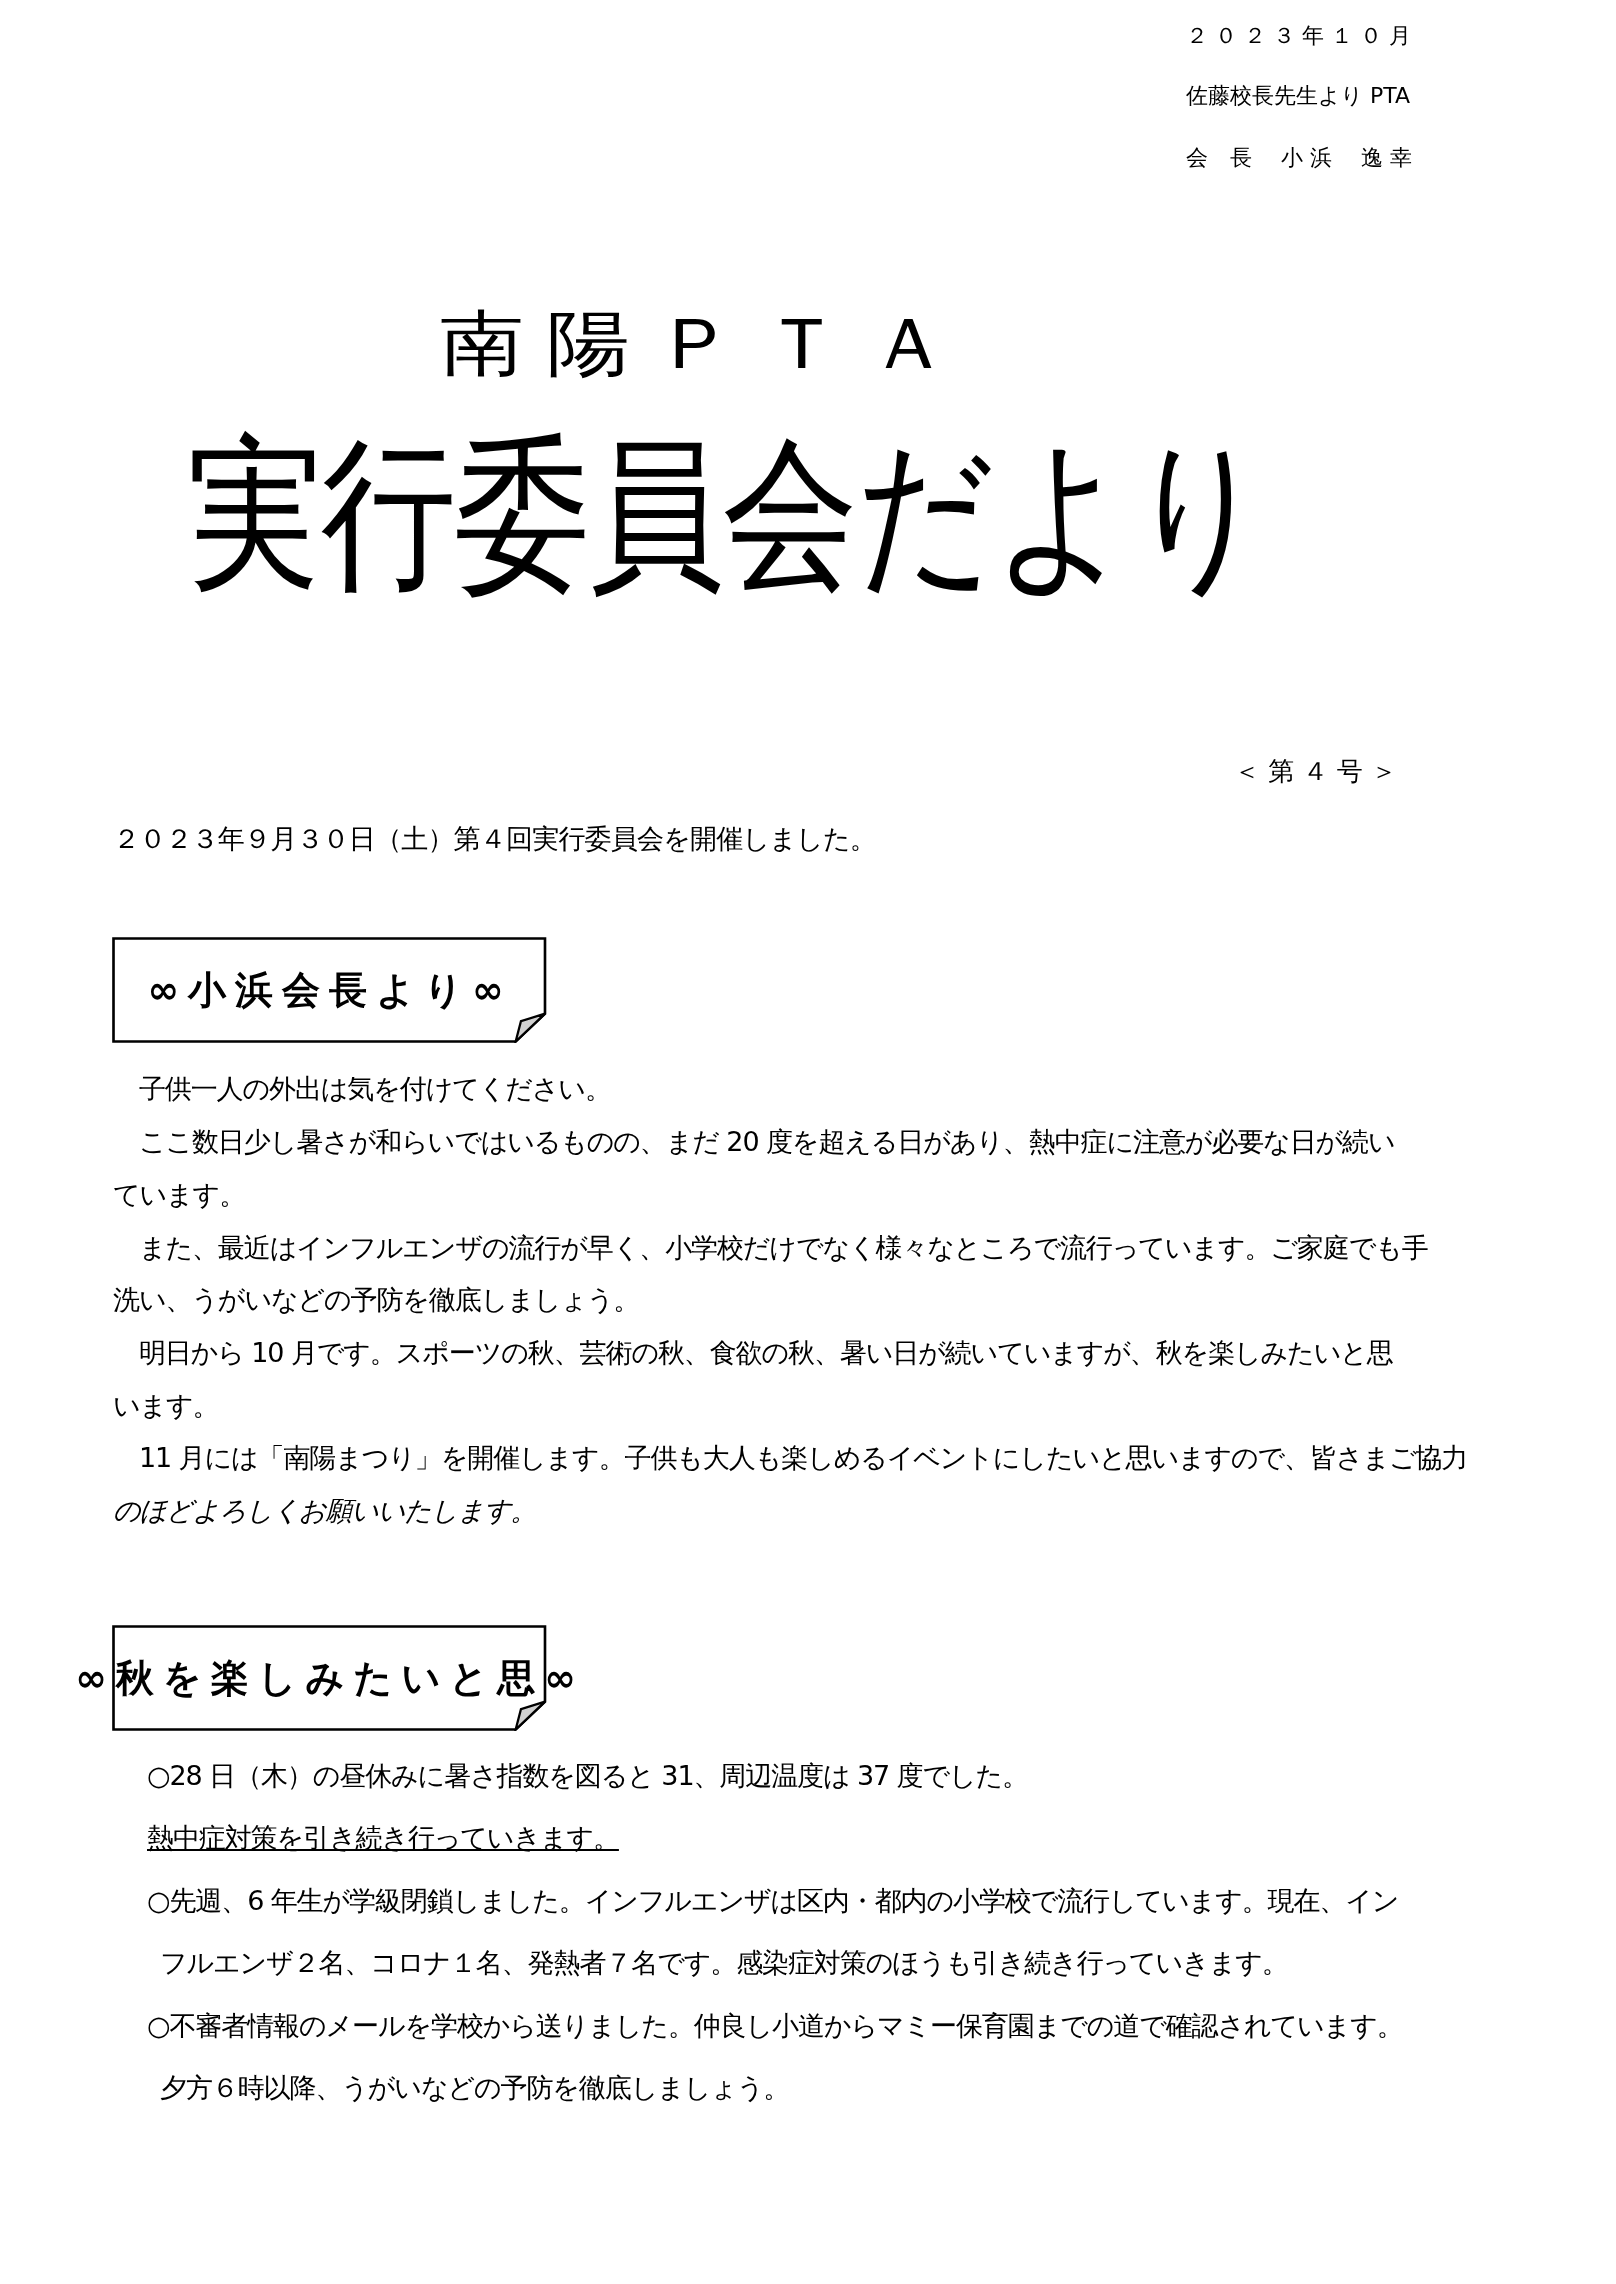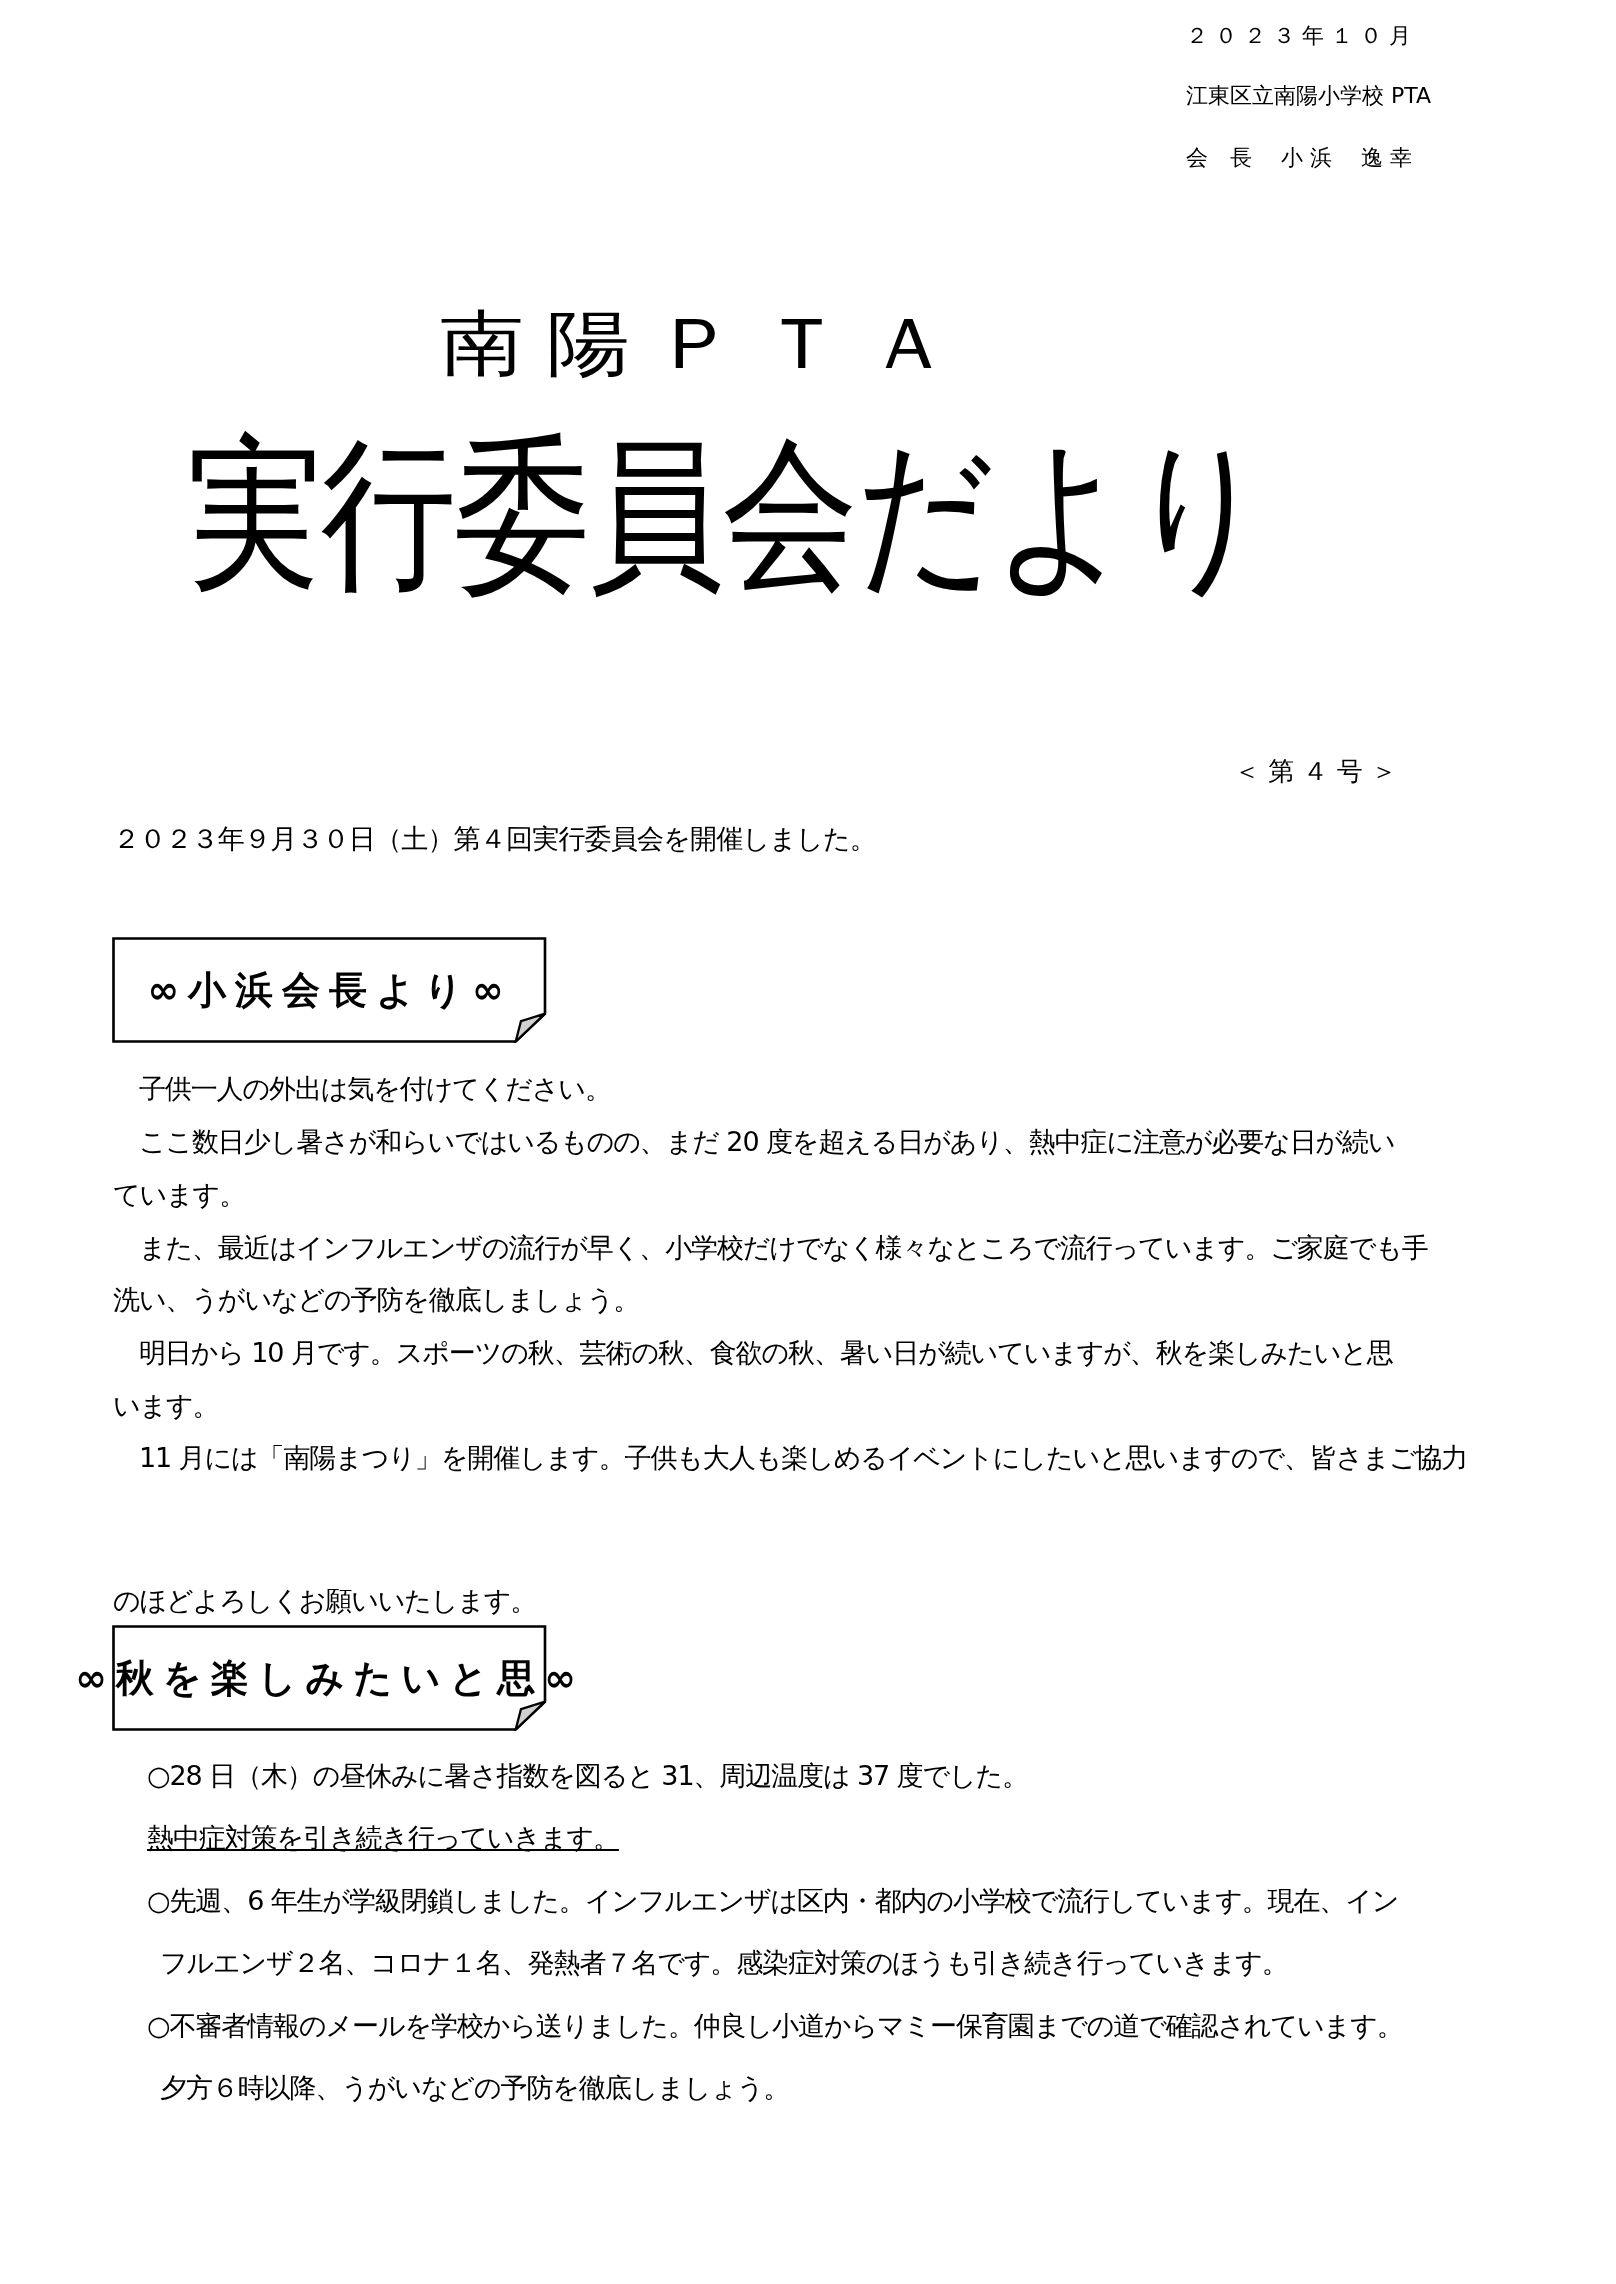--- a/index.html
+++ b/index.html
@@ -102,21 +102,21 @@
       line-height: 33px;
       letter-spacing: -1.1px;
       white-space: pre;
     }
   </style>
 </head>
 <body>
 
 <div>
   <div class="hdr-line" style="top:21px;">２ ０ ２ ３ 年 １ ０ 月</div>
-  <div class="hdr-line" style="top:81px;">江東区立南陽小学校 PTA</div>
+  <div class="hdr-line" style="top:81px;">佐藤校長先生より PTA</div>
   <div class="hdr-line" style="top:143px;">会　長　 小 浜　 逸 幸</div>
 </div>
 
 <div class="title-sub">南陽ＰＴＡ</div>
 <div class="title-main">実行委員会だより</div>
 
 <div class="issue">＜ 第 ４ 号 ＞</div>
 
 <div class="intro">２０２３年９月３０日（土）第４回実行委員会を開催しました。</div>
 
@@ -130,21 +130,21 @@
 
 <div>
   <div class="para" style="left:113px; top:1072px;">　子供一人の外出は気を付けてください。</div>
   <div class="para" style="left:113px; top:1125px;">　ここ数日少し暑さが和らいではいるものの、まだ 20 度を超える日があり、熱中症に注意が必要な日が続い</div>
   <div class="para" style="left:113px; top:1178px;">ています。</div>
   <div class="para" style="left:113px; top:1231px;">　また、最近はインフルエンザの流行が早く、小学校だけでなく様々なところで流行っています。ご家庭でも手</div>
   <div class="para" style="left:113px; top:1283px;">洗い、うがいなどの予防を徹底しましょう。</div>
   <div class="para" style="left:113px; top:1336px;">　明日から 10 月です。スポーツの秋、芸術の秋、食欲の秋、暑い日が続いていますが、秋を楽しみたいと思</div>
   <div class="para" style="left:113px; top:1389px;">います。</div>
   <div class="para" style="left:113px; top:1441px;">　11 月には「南陽まつり」を開催します。子供も大人も楽しめるイベントにしたいと思いますので、皆さまご協力</div>
-  <div class="para" style="left:113px; top:1584px;">のほどよろしくお願いいたします。</div>
+  <div class="para" style="left:113px; top:1494px;font-style:italic;">のほどよろしくお願いいたします。</div>
 </div>
 
 <div class="sec-box" style="top:1625px;">
   <svg width="436" height="106" viewBox="0 0 580 141">
     <polygon points="2,2 576,2 576,102 537,139 2,139" fill="#ffffff" stroke="#000000" stroke-width="3.5"></polygon>
     <polygon points="576,102 544,112 537,139" fill="#d0d0d0" stroke="#000000" stroke-width="3"></polygon>
   </svg>
   <div class="sec-title">∞秋を楽しみたいと思∞</div>
 </div>
 

